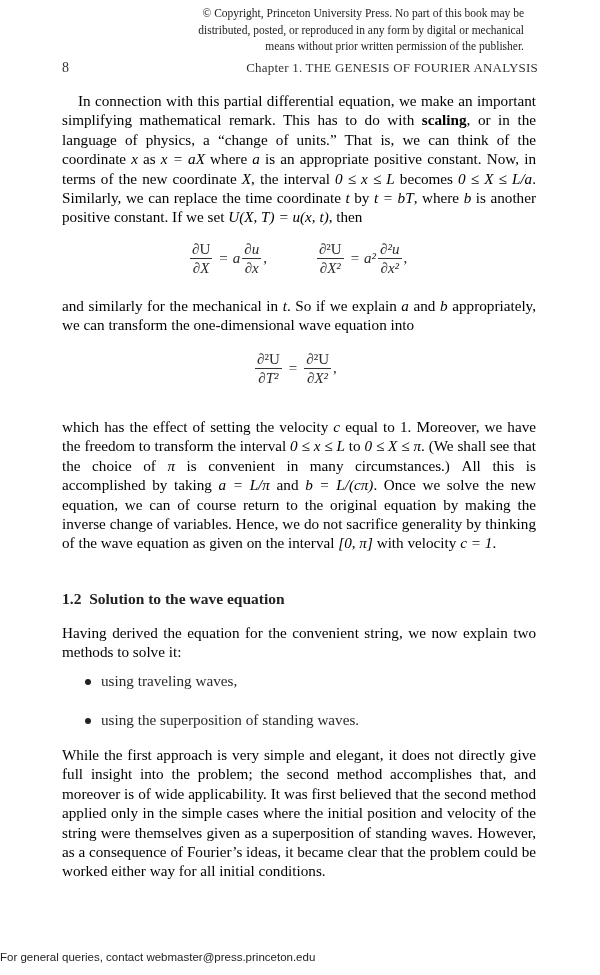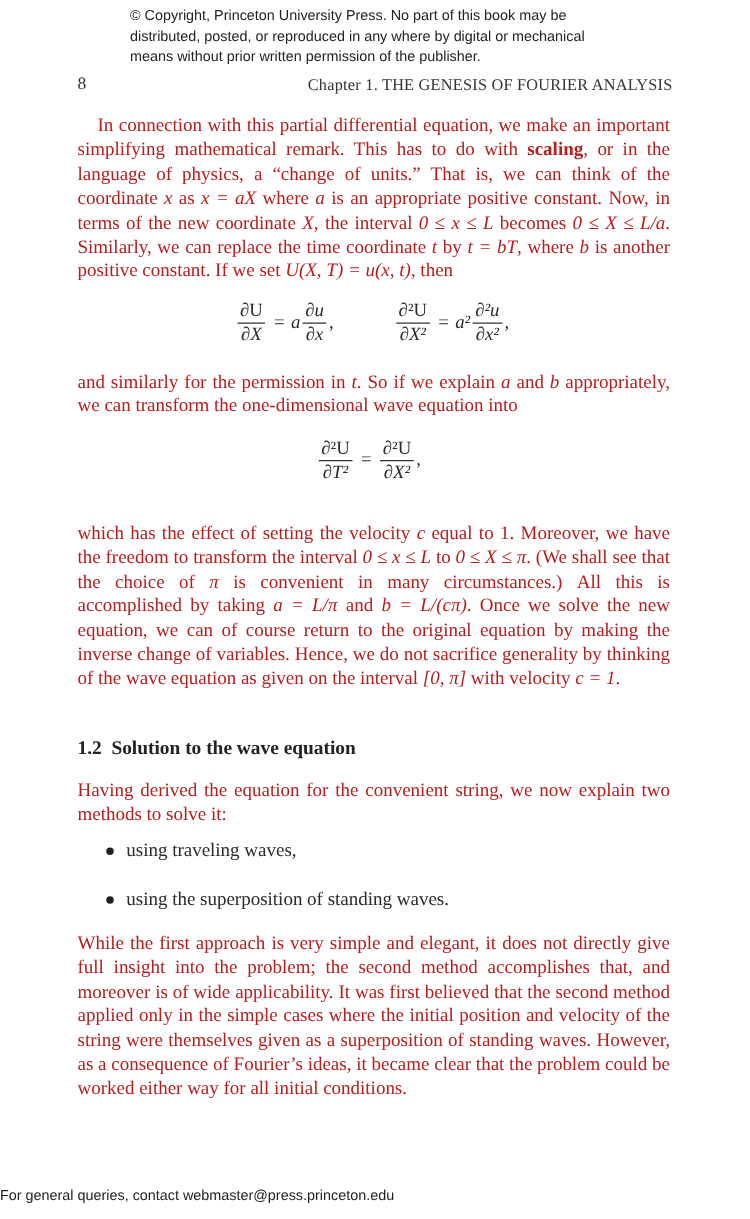--- a/index.html
+++ b/index.html
@@ -1,42 +1,42 @@
 <!DOCTYPE html>
 <html><head>
 <meta charset="utf-8">
 <style>
   html, body { margin:0; padding:0; background:#ffffff; }
   body { width:600px; height:975px; position:relative; overflow:hidden; color:#222; }
-  .copyright { position:absolute; left:104px; top:5px; width:420px; font-family:Liberation Sans, sans-serif; font-size:11.5px; line-height:16.5px; color:#222; }
+  .copyright { position:absolute; left:104px; top:5px; width:420px; font-family:Liberation Serif, serif; font-size:11.5px; line-height:16.5px; color:#222;text-align:right; }
   .running-head { position:absolute; left:62px; top:60px; width:476px; font-family:"Liberation Serif", serif; font-size:13px; color:#333; }
   .running-head .pnum { position:absolute; left:0; top:0; font-size:14px; }
   .running-head .chap { position:absolute; right:0; top:0; letter-spacing:0.2px; }
-  .text { position:absolute; left:62px; width:474px; font-family:"Liberation Serif", serif; font-size:15.2px; line-height:19.4px; color:#b91c1c; text-align:justify; }
+  .text { position:absolute; left:62px; width:474px; font-family:"Liberation Serif", serif; font-size:15.2px; line-height:19.4px; color:#000000; text-align:justify; }
   .text p { margin:0; }
   .indent { text-indent:16px; }
   .math { font-style:italic; }
   .bold { font-weight:bold; }
   .display { position:absolute; font-family:"Liberation Serif", serif; font-size:15px; color:#2a2a2a; display:flex; align-items:center; }
   .frac { display:inline-flex; flex-direction:column; align-items:center; vertical-align:middle; margin:0 2px; }
   .frac .num { padding:0 2px; border-bottom:1px solid #333; line-height:18px; }
   .frac .den { padding:0 2px; line-height:18px; }
   .eqs { margin:0 5px; }
   .section-title { position:absolute; left:62px; top:590px; font-family:"Liberation Serif", serif; font-weight:bold; font-size:15.5px; color:#222; }
   .bullets { position:absolute; left:85px; font-family:"Liberation Serif", serif; font-size:15.2px; color:#2a2a2a; }
   .bullet-item { position:absolute; white-space:nowrap; }
   .bullet-dot { display:inline-block; width:6px; height:6px; border-radius:50%; background:#222; margin-right:10px; vertical-align:middle; position:relative; top:-1px; }
   .footer { position:absolute; left:0; width:600px; top:951px; text-align:left; font-family:"Liberation Sans", sans-serif; font-size:11.5px; color:#222; }
 </style>
 </head>
 <body>
 
 <div class="copyright">
   <div>© Copyright, Princeton University Press. No part of this book may be</div>
-  <div>distributed, posted, or reproduced in any where by digital or mechanical</div>
+  <div>distributed, posted, or reproduced in any form by digital or mechanical</div>
   <div>means without prior written permission of the publisher.</div>
 </div>
 
 <div class="running-head">
   <span class="pnum">8</span>
   <span class="chap">Chapter 1. THE GENESIS OF FOURIER ANALYSIS</span>
 </div>
 
 <div class="text" style="top:91px;">
   <p class="indent"><span>In connection with this partial differential equation, we make an important simplifying mathematical remark. This has to do with </span><span class="bold">scaling</span><span>, or in the language of physics, a “change of units.” That is, we can think of the coordinate </span><span class="math">x</span><span> as </span><span class="math">x = aX</span><span> where </span><span class="math">a</span><span> is an appropriate positive constant. Now, in terms of the new coordinate </span><span class="math">X</span><span>, the interval </span><span class="math">0 ≤ x ≤ L</span><span> becomes </span><span class="math">0 ≤ X ≤ L/a</span><span>. Similarly, we can replace the time coordinate </span><span class="math">t</span><span> by </span><span class="math">t = bT</span><span>, where </span><span class="math">b</span><span> is another positive constant. If we set </span><span class="math">U(X, T) = u(x, t)</span><span>, then</span></p>
@@ -62,21 +62,21 @@
   <span class="eqs">=</span>
   <span class="math">a²</span>
   <span class="frac">
       <span class="num math">∂²u</span>
       <span class="den math">∂x²</span>
     </span>
   <span>,</span>
 </div>
 
 <div class="text" style="top:296px;">
-  <p><span>and similarly for the permission in </span><span class="math">t</span><span>. So if we explain </span><span class="math">a</span><span> and </span><span class="math">b</span><span> appropriately, we can transform the one-dimensional wave equation into</span></p>
+  <p><span>and similarly for the mechanical in </span><span class="math">t</span><span>. So if we explain </span><span class="math">a</span><span> and </span><span class="math">b</span><span> appropriately, we can transform the one-dimensional wave equation into</span></p>
 </div>
 
 <div class="display" style="left:253px; top:350px;">
   <span class="frac">
       <span class="num">∂²U</span>
       <span class="den math">∂T²</span>
     </span>
   <span class="eqs">=</span>
   <span class="frac">
       <span class="num">∂²U</span>

